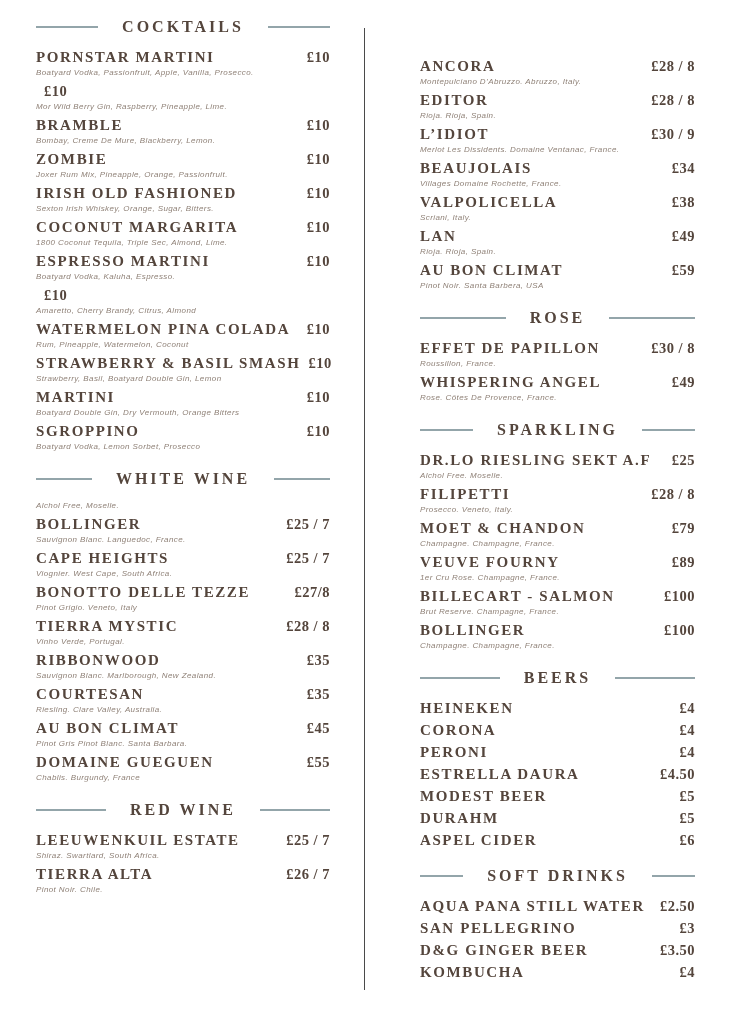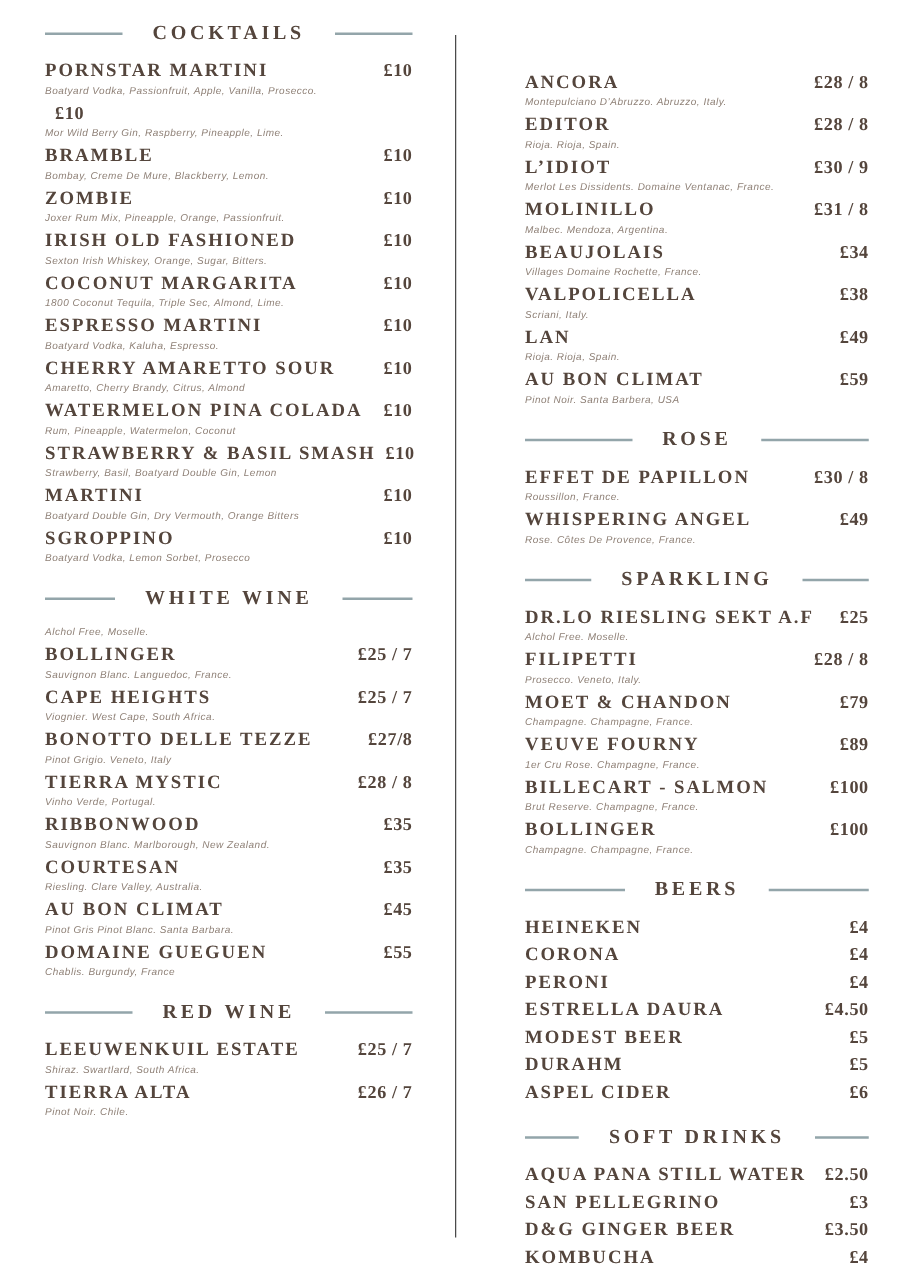--- a/index.html
+++ b/index.html
@@ -147,21 +147,20 @@
         </div>
         <div class="item">
           <div class="item-row">
             <span class="item-name">ESPRESSO MARTINI</span>
             <span class="item-price">£10</span>
           </div>
           <div class="item-desc">Boatyard Vodka, Kaluha, Espresso.</div>
         </div>
         <div class="item">
           <div class="item-row">
-            <span class="item-name">CHERRY AMARETTO SOUR</span>
             <span class="item-price">£10</span>
           </div>
           <div class="item-desc">Amaretto, Cherry Brandy, Citrus, Almond</div>
         </div>
         <div class="item">
           <div class="item-row">
             <span class="item-name">WATERMELON PINA COLADA</span>
             <span class="item-price">£10</span>
           </div>
           <div class="item-desc">Rum, Pineapple, Watermelon, Coconut</div>
@@ -292,27 +291,20 @@
             <span class="item-price">£28 / 8</span>
           </div>
           <div class="item-desc">Rioja. Rioja, Spain.</div>
         </div>
         <div class="item">
           <div class="item-row">
             <span class="item-name">L’IDIOT</span>
             <span class="item-price">£30 / 9</span>
           </div>
           <div class="item-desc">Merlot Les Dissidents. Domaine Ventanac, France.</div>
-        </div>
-        <div class="item">
-          <div class="item-row">
-            <span class="item-name">MOLINILLO</span>
-            <span class="item-price">£31 / 8</span>
-          </div>
-          <div class="item-desc">Malbec. Mendoza, Argentina.</div>
         </div>
         <div class="item">
           <div class="item-row">
             <span class="item-name">BEAUJOLAIS</span>
             <span class="item-price">£34</span>
           </div>
           <div class="item-desc">Villages Domaine Rochette, France.</div>
         </div>
         <div class="item">
           <div class="item-row">

